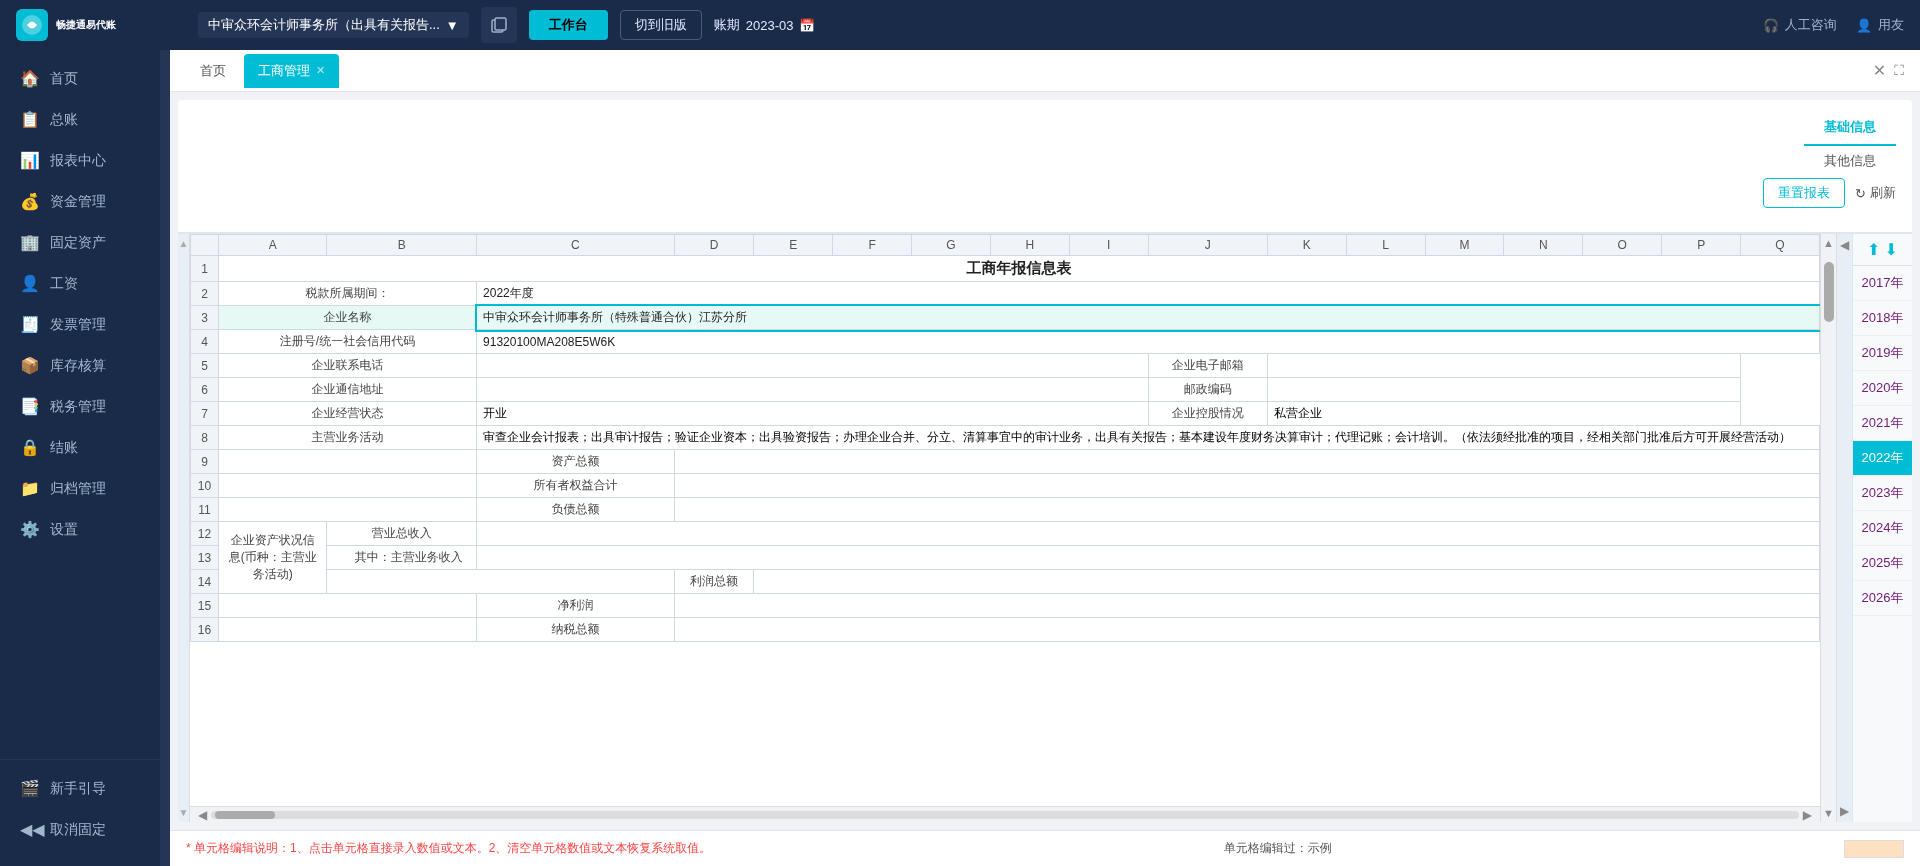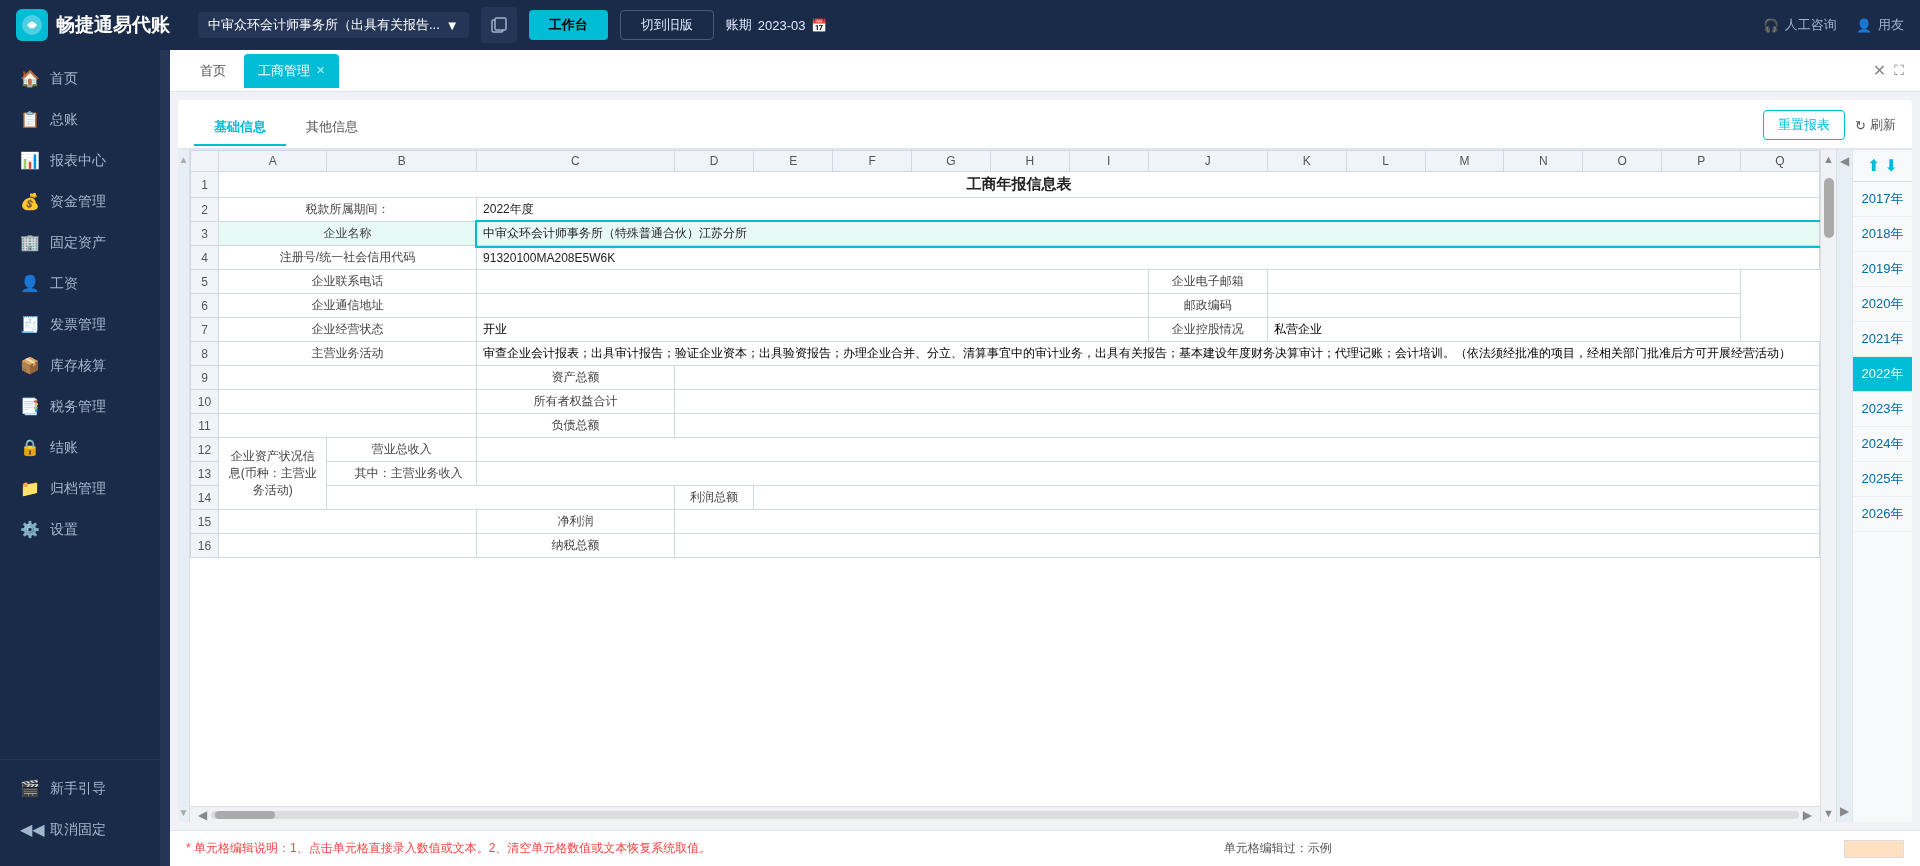--- a/index.html
+++ b/index.html
@@ -5,38 +5,38 @@
     * { box-sizing: border-box; margin: 0; padding: 0; }
     body { font-family: "Microsoft YaHei", "PingFang SC", Arial, sans-serif; font-size: 13px; background: #f0f2f5; overflow: hidden; width: 1920px; height: 866px; }
 
     
     .top-header {
       display: flex; align-items: center; height: 50px;
       background: #1a2b4a; color: #fff; padding: 0 16px; gap: 12px;
     }
     .logo-area { display: flex; align-items: center; gap: 8px; min-width: 170px; }
     .logo-icon { width: 32px; height: 32px; background: #00bcd4; border-radius: 6px; display: flex; align-items: center; justify-content: center; }
-    .logo-text { font-size: 19px; color: #fff; font-weight: bold; }
+    .logo-text { font-size: 10px; color: #fff; font-weight: bold; }
     .company-selector {
       display: flex; align-items: center; gap: 6px;
       background: #243556; border-radius: 4px; padding: 4px 10px;
       cursor: pointer; min-width: 260px;
     }
     .header-icon-btn {
       width: 36px; height: 36px; background: #243556; border-radius: 4px;
       display: flex; align-items: center; justify-content: center; cursor: pointer;
       color: #a0b0cc;
     }
     .workbench-btn {
       background: #00bcd4; color: #000000; border: none; border-radius: 4px;
       padding: 6px 20px; font-size: 13px; cursor: pointer; font-weight: bold;
     }
     .old-version-btn {
       background: transparent; color: #e0e8ff; border: 1px solid #4a5a7a;
-      border-radius: 4px; padding: 5px 20px; font-size: 13px; cursor: pointer; text-align: right;
+      border-radius: 4px; padding: 5px 14px; font-size: 13px; cursor: pointer; text-align: right;
     }
     .period-area { display: flex; align-items: center; gap: 6px; color: #e0e8ff; font-size: 13px; }
     .header-right { margin-left: auto; display: flex; align-items: center; gap: 20px; }
     .header-right-item { display: flex; align-items: center; gap: 5px; color: #a0b0cc; cursor: pointer; font-size: 13px; }
 
     
     .layout { display: flex; height: calc(866px - 50px); }
     .sidebar {
       width: 170px; background: #1a2b4a; color: #a0b8cc;
       display: flex; flex-direction: column; padding: 8px 0;
@@ -66,27 +66,27 @@
       font-size: 13px; color: #555; display: flex; align-items: center; gap: 6px;
     }
     .tab-item.active { background: #00bcd4; color: #fff; }
     .tab-item.plain { background: transparent; }
     .tab-close { font-size: 11px; opacity: 0.7; }
 
     
     .page-content { flex: 1; background: #fff; margin: 8px; border-radius: 4px; display: flex; flex-direction: column; overflow: hidden; }
 
     
-    .sub-tabs { display: flex; align-items: flex-start; padding: 10px 16px 0; border-bottom: 2px solid #e0e6ef; gap: 0; }
+    .sub-tabs { display: flex; align-items: flex-end; padding: 10px 16px 0; border-bottom: 2px solid #e0e6ef; gap: 0; flex-direction: column; }
     .sub-tab {
       padding: 8px 20px; cursor: pointer; font-size: 13px; color: #555;
       border-bottom: 2px solid transparent; margin-bottom: -2px;
     }
     .sub-tab.active { color: #00bcd4; border-bottom: 2px solid #00bcd4; font-weight: bold; }
-    .sub-tab-actions { margin-left: auto; display: flex; align-items: center; gap: 10px; padding-bottom: 8px; }
+    .sub-tab-actions { margin-left: auto; display: flex; align-items: center; gap: 10px; padding-bottom: 24px; }
     .reset-report-btn {
       border: 1px solid #00bcd4; color: #00bcd4; background: #fff;
       border-radius: 4px; padding: 5px 14px; font-size: 13px; cursor: pointer;
     }
     .refresh-btn {
       background: transparent; border: none; color: #555; cursor: pointer;
       font-size: 13px; display: flex; align-items: center; gap: 4px;
     }
     .spreadsheet-main { flex: 1; overflow: hidden; display: flex; flex-direction: column; }
     .spreadsheet-scroll-x {
@@ -97,21 +97,21 @@
     .scroll-thumb { width: 60px; height: 8px; background: #aaa; border-radius: 4px; position: absolute; left: 4px; }
     .scroll-arrow { color: #888; cursor: pointer; font-size: 12px; padding: 0 4px; }
 
     
     .year-panel {
       width: 60px; background: #f8f9fb; border-left: 1px solid #e0e6ef;
       display: flex; flex-direction: column; overflow-y: auto;
     }
     .year-item {
       padding: 8px 0; text-align: center; cursor: pointer; font-size: 13px;
-      color: #0369a1; border-bottom: 1px solid #eee;
+      color: #701a75; border-bottom: 1px solid #eee;
     }
     .year-item.active { background: #00bcd4; color: #fff; }
 
     
     .sheet-table { width: 100%; border-collapse: collapse; font-size: 12px; }
     .sheet-table th, .sheet-table td {
       border: 1px solid #d0d8e4; padding: 3px 6px;
       white-space: nowrap; overflow: hidden; text-overflow: ellipsis;
     }
     .sheet-table th {

